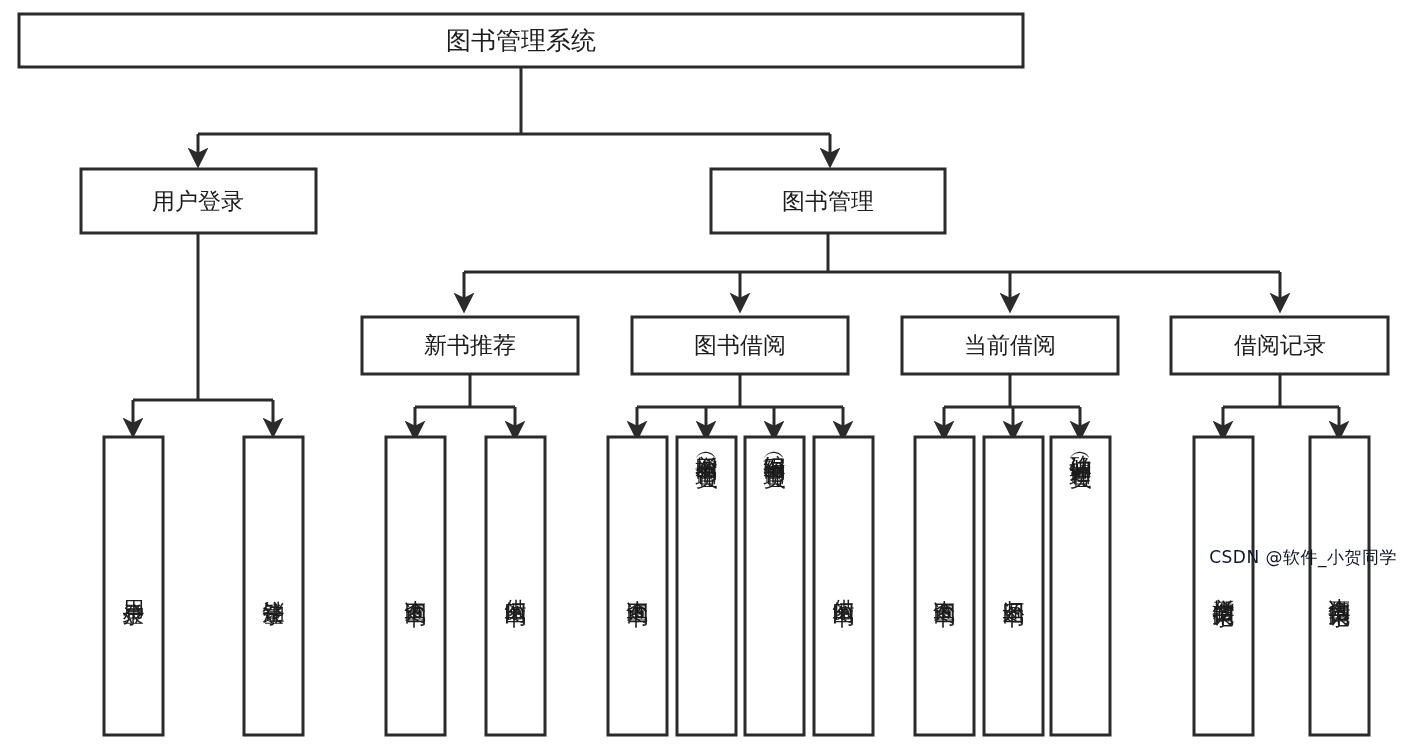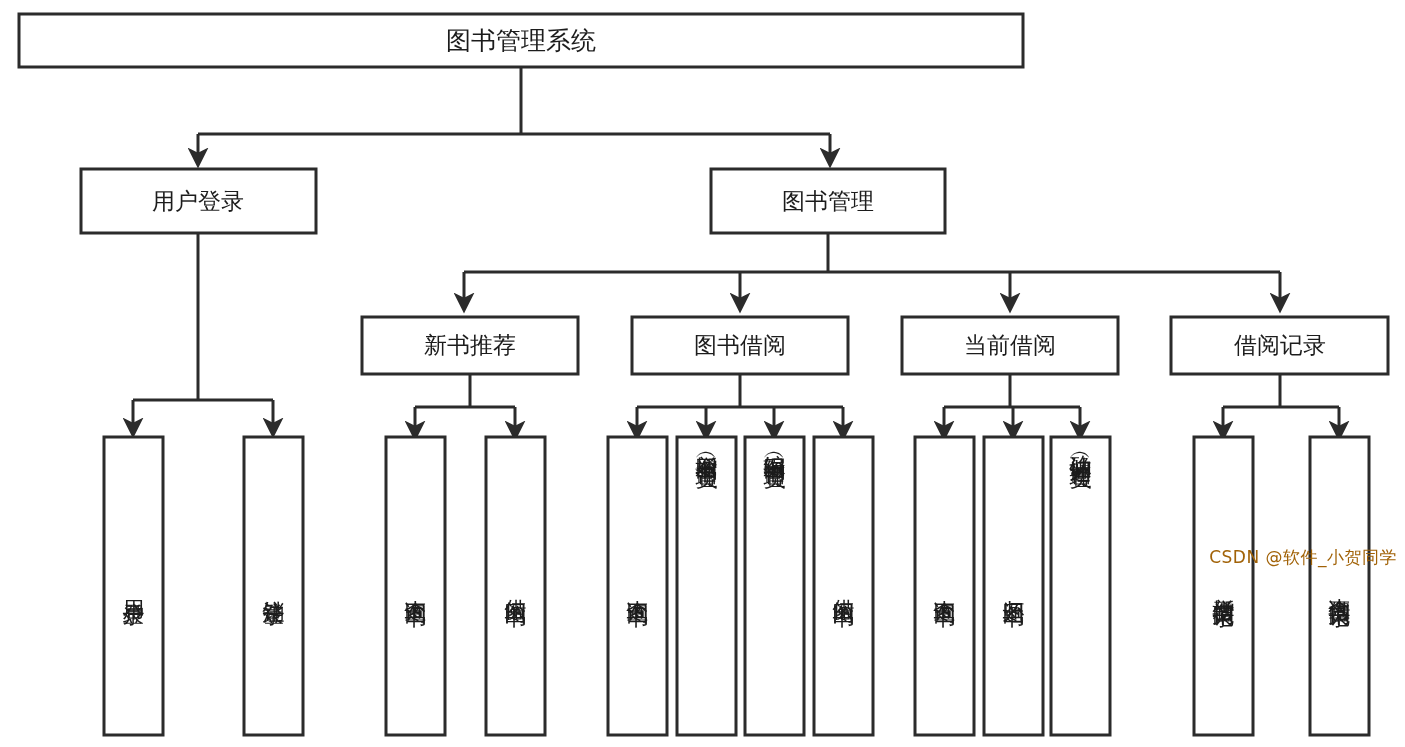--- a/index.html
+++ b/index.html
@@ -34,21 +34,21 @@
     line-height:1;
     letter-spacing:2px;
     color:#1c1c1c;
     white-space:nowrap;
   }
   #watermark{
     position:absolute;
     right:8px;bottom:6px;
     font-family:"DejaVu Sans","Liberation Sans",sans-serif;
     font-size:17px;
-    color:#a16207;
+    color:#0f172a;
     letter-spacing:0.5px;
     user-select:none;
   }
 </style>
 </head>
 <body>
 
 <div id="diagram-root">
 
   <svg id="flow" viewBox="0 0 1405 747">

